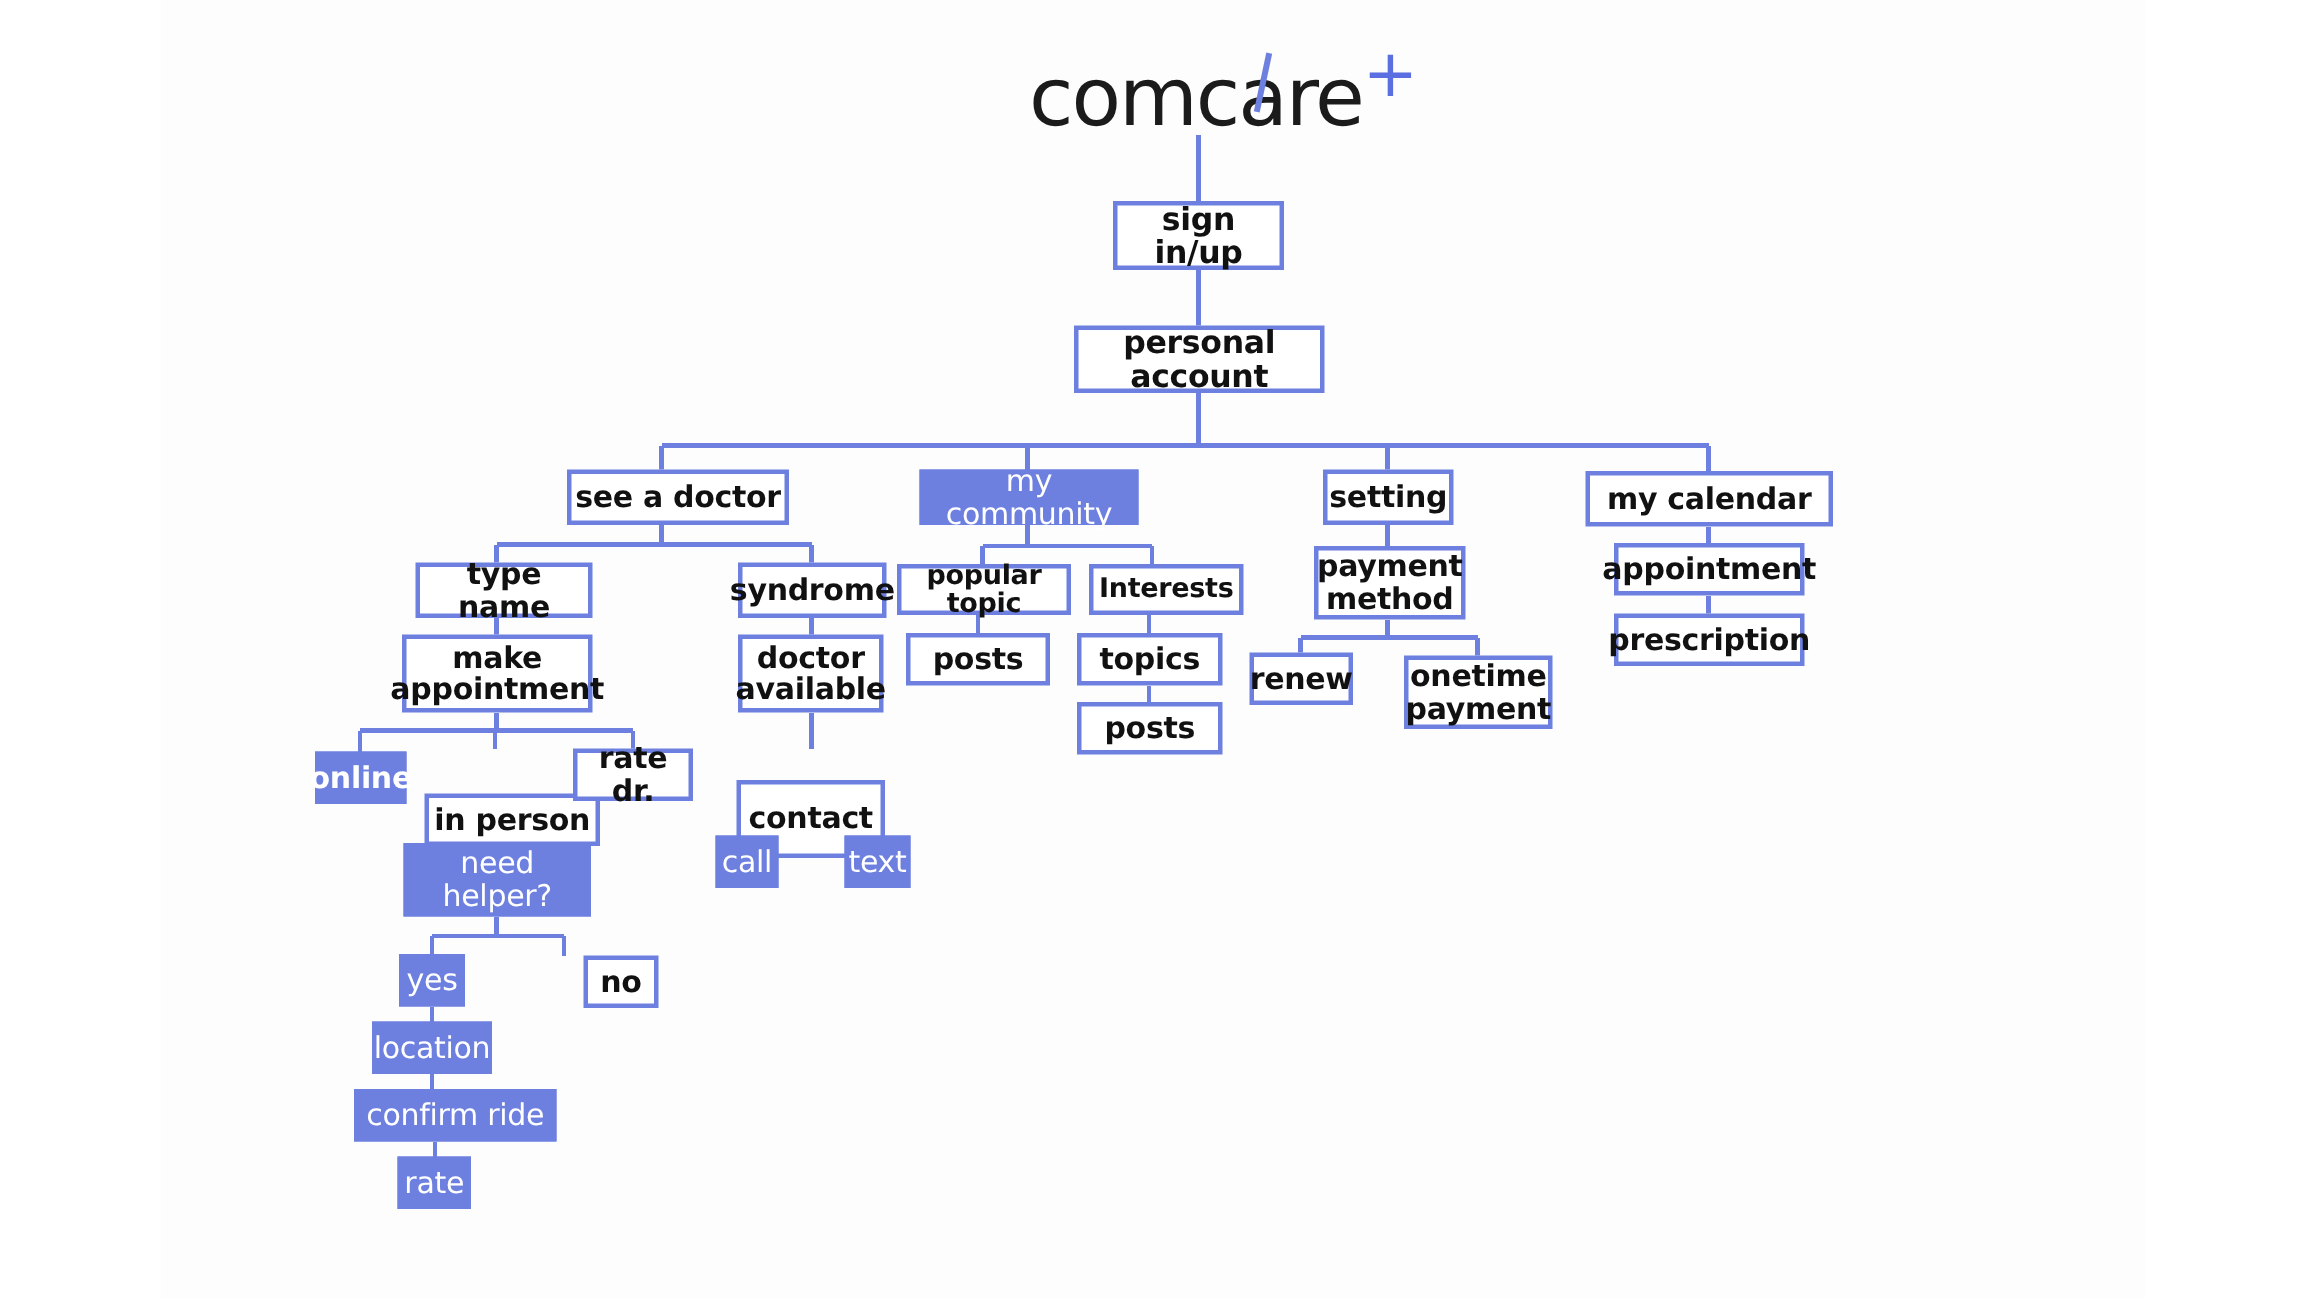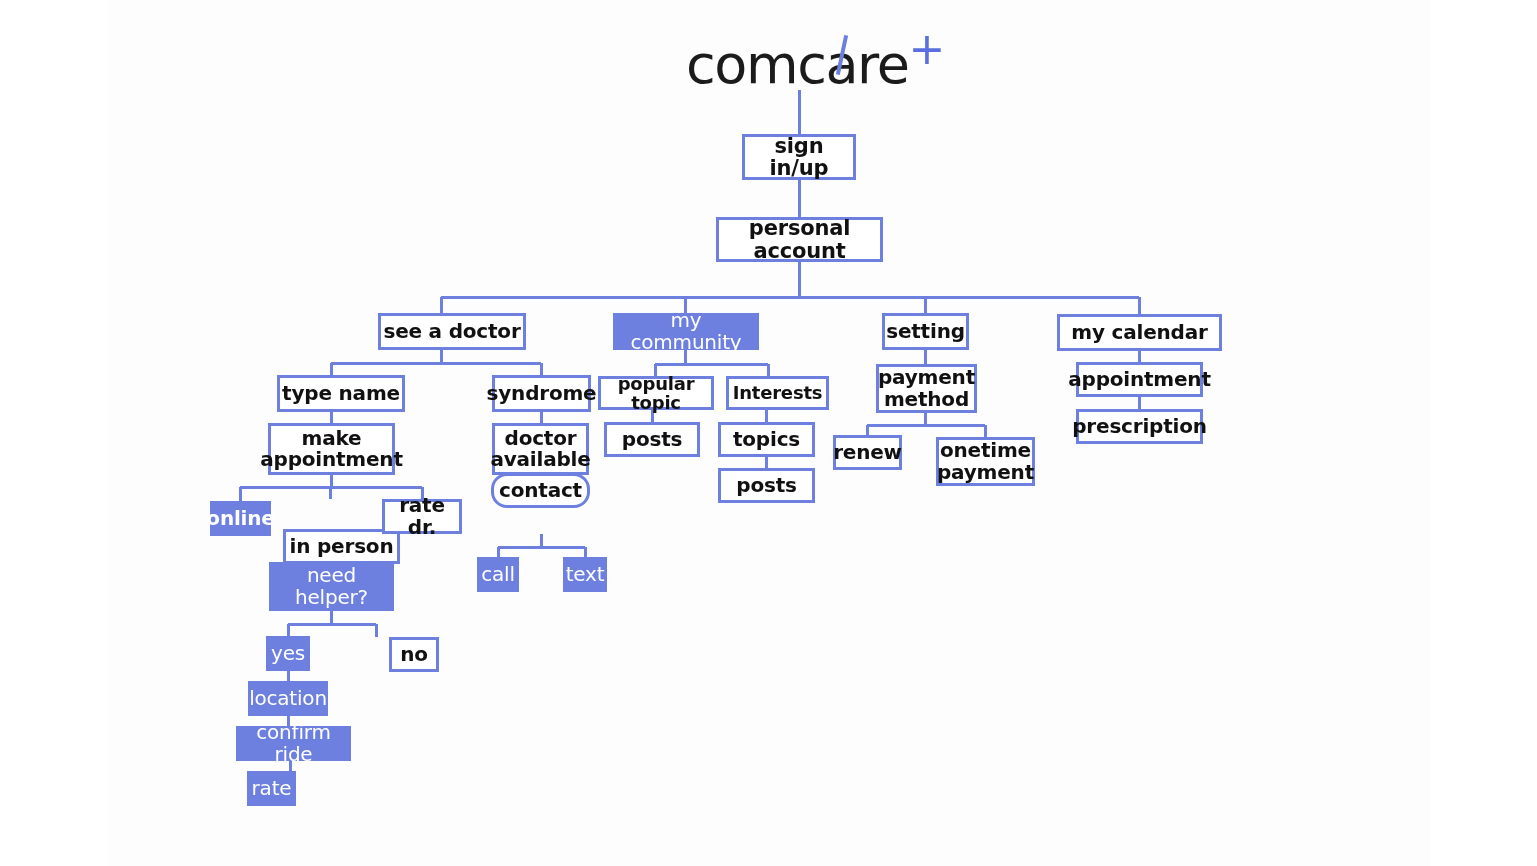--- a/index.html
+++ b/index.html
@@ -148,46 +148,46 @@
     <span class="accent-r"></span>
   </div>
 
   <div id="node-layer">
       <div class="node outline" style="left: 742px; top: 134px; width: 114px; height: 46px; font-size: 21px;"><span>sign in/up</span></div>
       <div class="node outline" style="left: 716px; top: 217px; width: 167px; height: 45px; font-size: 21px;"><span>personal account</span></div>
       <div class="node outline" style="left: 378px; top: 313px; width: 148px; height: 37px; font-size: 20px;"><span>see a doctor</span></div>
       <div class="node filled" style="left: 613px; top: 313px; width: 146px; height: 37px; font-size: 20px;"><span>my community</span></div>
       <div class="node outline" style="left: 882px; top: 313px; width: 87px; height: 37px; font-size: 20px;"><span>setting</span></div>
       <div class="node outline" style="left: 1057px; top: 314px; width: 165px; height: 37px; font-size: 20px;"><span>my calendar</span></div>
-      <div class="node outline" style="left: 277px; top: 375px; width: 128px; height: 37px; font-size: 20px;"><span>type name</span></div>
+      <div class="node outline" style="left: 277px; top: 375px; width: 118px; height: 37px; font-size: 20px;"><span>type name</span></div>
       <div class="node outline" style="left: 492px; top: 375px; width: 99px; height: 37px; font-size: 20px; text-align: center;"><span>syndrome</span></div>
       <div class="node outline thin" style="left: 598px; top: 376px; width: 116px; height: 34px; font-size: 18px;"><span>popular topic</span></div>
       <div class="node outline thin" style="left: 726px; top: 376px; width: 103px; height: 34px; font-size: 18px;"><span>Interests</span></div>
       <div class="node outline" style="left: 876px; top: 364px; width: 101px; height: 49px; font-size: 20px;"><span>payment
 method</span></div>
       <div class="node outline" style="left: 1076px; top: 362px; width: 127px; height: 35px; font-size: 20px;"><span>appointment</span></div>
       <div class="node outline" style="left: 268px; top: 423px; width: 127px; height: 52px; font-size: 20px;"><span>make
 appointment</span></div>
       <div class="node outline" style="left: 492px; top: 423px; width: 97px; height: 52px; font-size: 20px;"><span>doctor
 available</span></div>
       <div class="node outline" style="left: 604px; top: 422px; width: 96px; height: 35px; font-size: 20px;"><span>posts</span></div>
       <div class="node outline" style="left: 718px; top: 422px; width: 97px; height: 35px; font-size: 20px;"><span>topics</span></div>
       <div class="node outline" style="left: 1076px; top: 409px; width: 127px; height: 35px; font-size: 20px;"><span>prescription</span></div>
       <div class="node outline" style="left: 833px; top: 435px; width: 69px; height: 35px; font-size: 20px;"><span>renew</span></div>
       <div class="node outline" style="left: 936px; top: 437px; width: 99px; height: 49px; font-size: 20px;"><span>onetime
 payment</span></div>
       <div class="node outline" style="left: 718px; top: 468px; width: 97px; height: 35px; font-size: 20px;"><span>posts</span></div>
       <div class="node filled" style="left: 210px; top: 501px; width: 61px; height: 35px; font-size: 20px; font-weight: bold;"><span>online</span></div>
       <div class="node outline" style="left: 283px; top: 529px; width: 117px; height: 35px; font-size: 20px;"><span>in person</span></div>
       <div class="node outline" style="left: 382px; top: 499px; width: 80px; height: 35px; font-size: 20px;"><span>rate dr.</span></div>
-      <div class="node outline" style="left: 491px; top: 473px; width: 99px; height: 35px; font-size: 20px; border-radius: 16px;"><span>contact</span></div>
+      <div class="node outline" style="left: 491px; top: 520px; width: 99px; height: 52px; font-size: 20px;"><span>contact</span></div>
       <div class="node filled" style="left: 477px; top: 557px; width: 42px; height: 35px; font-size: 20px;"><span>call</span></div>
       <div class="node filled" style="left: 563px; top: 557px; width: 44px; height: 35px; font-size: 20px;"><span>text</span></div>
       <div class="node filled" style="left: 269px; top: 562px; width: 125px; height: 49px; font-size: 20px;"><span>need
 helper?</span></div>
       <div class="node filled" style="left: 266px; top: 636px; width: 44px; height: 35px; font-size: 20px;"><span>yes</span></div>
       <div class="node outline" style="left: 351px; top: 637px; width: 50px; height: 35px; font-size: 20px; margin-left: 38px;"><span>no</span></div>
       <div class="node filled" style="left: 248px; top: 681px; width: 80px; height: 35px; font-size: 20px;"><span>location</span></div>
-      <div class="node filled" style="left: 236px; top: 726px; width: 115px; height: 35px; font-size: 20px;"><span>confirm ride</span></div>
-      <div class="node filled" style="left: 247px; top: 771px; width: 49px; height: 35px; font-size: 20px; align-items: center;"><span>rate</span></div>
+      <div class="node filled" style="left: 236px; top: 726px; width: 135px; height: 35px; font-size: 20px;"><span>confirm ride</span></div>
+      <div class="node filled" style="left: 265px; top: 771px; width: 49px; height: 35px; font-size: 20px; align-items: center;"><span>rate</span></div>
     </div>
 
 </div>
 
 </body></html>

